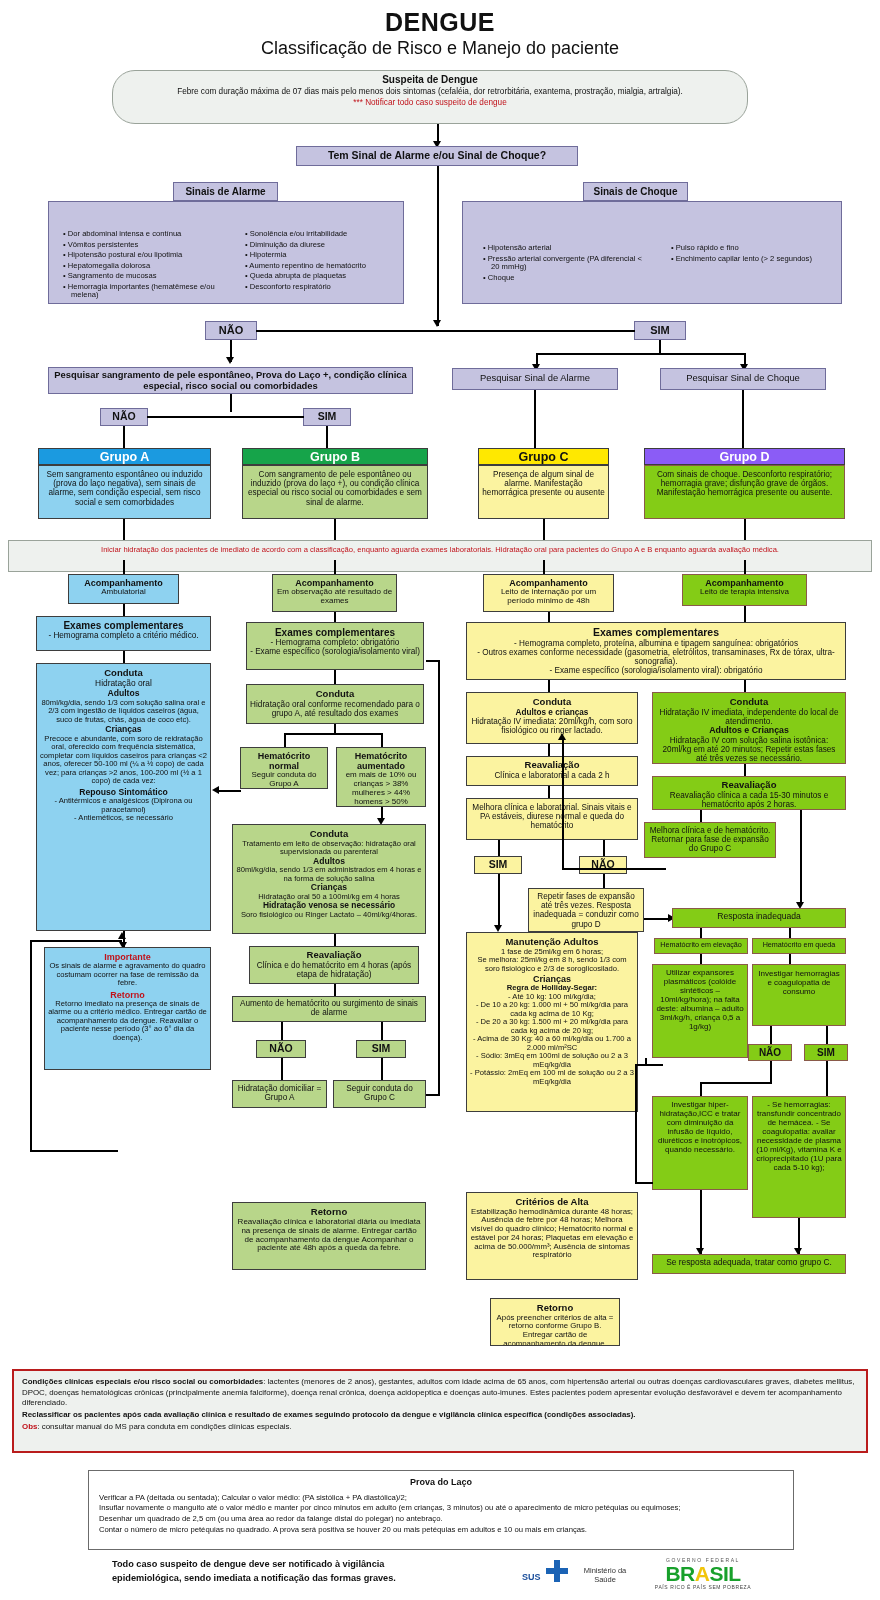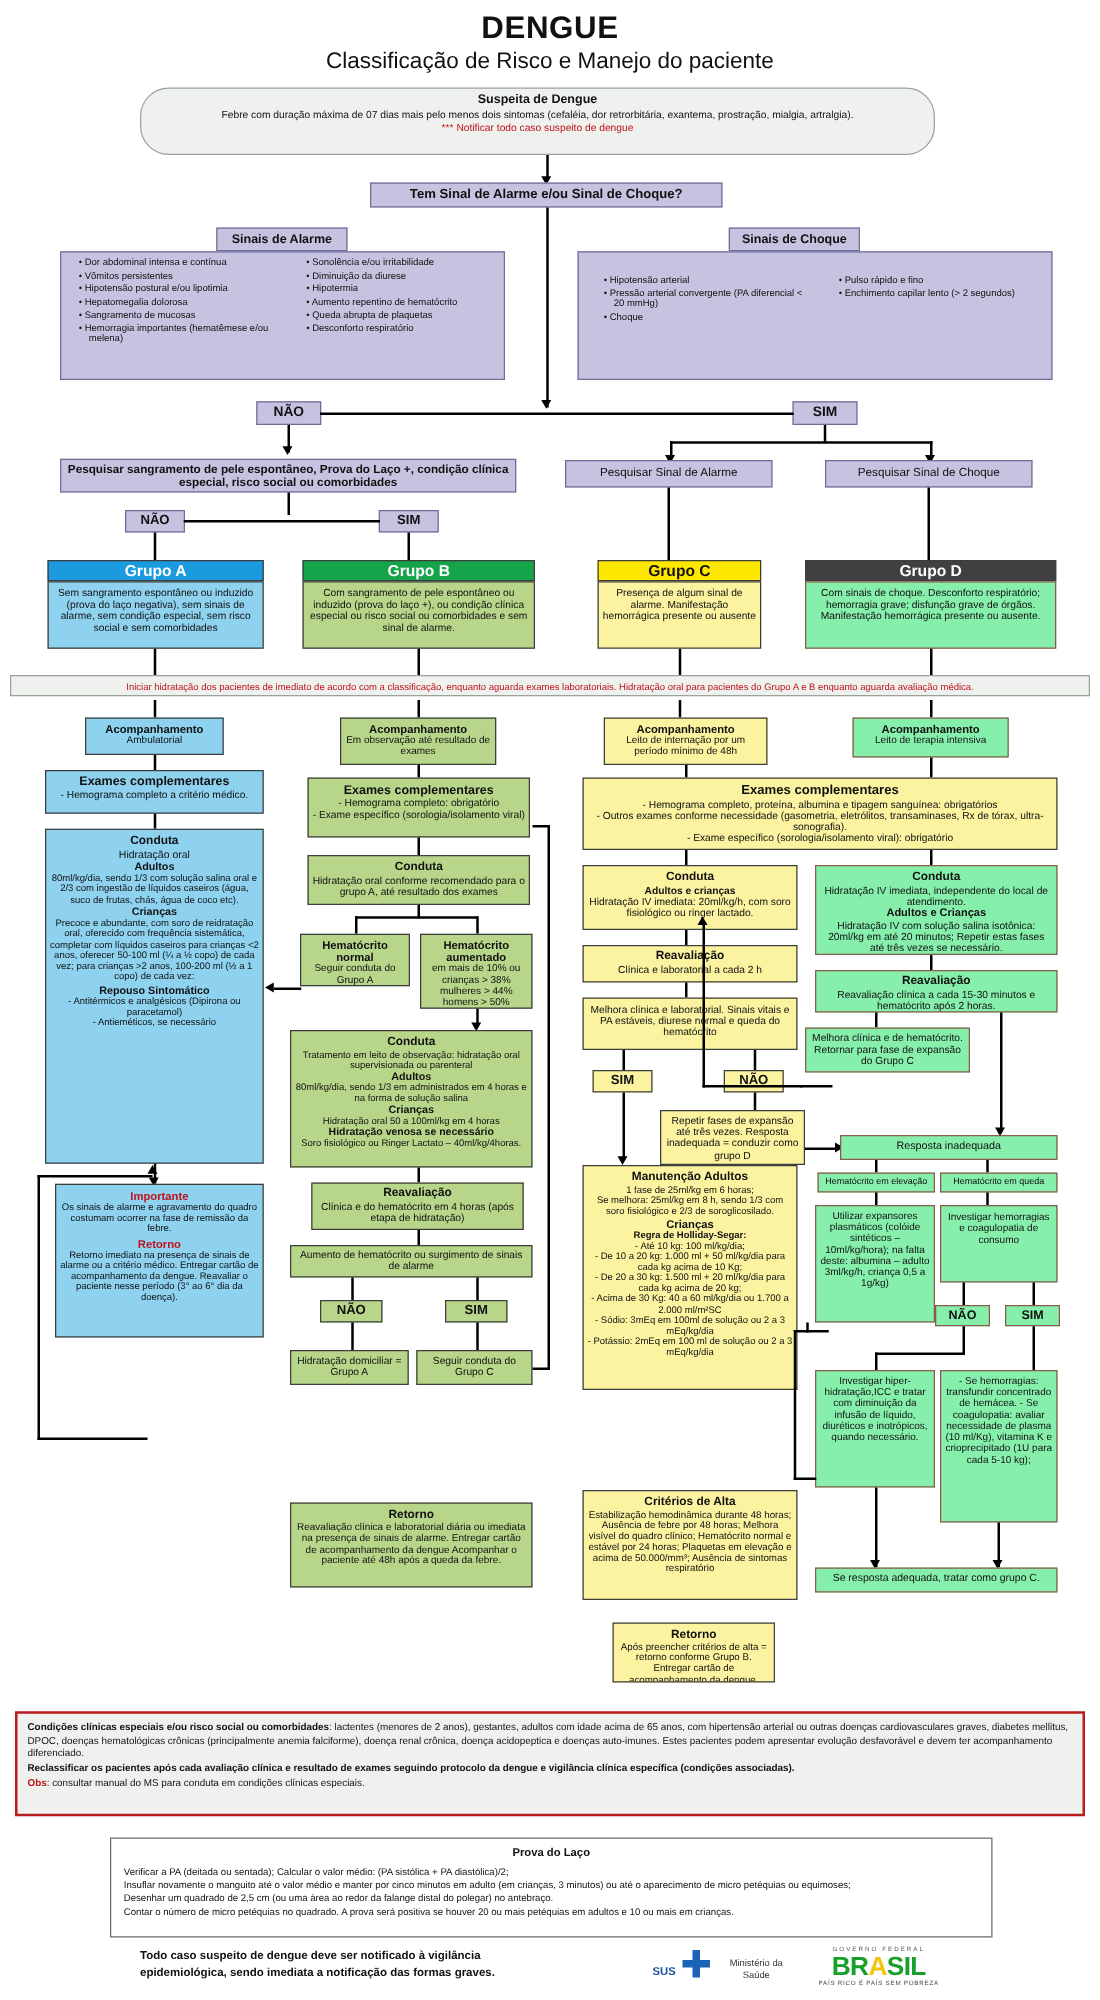--- a/index.html
+++ b/index.html
@@ -40,22 +40,22 @@
 
   
   .c-grey   { background:#eef1ee; border-color:#9aa39a; }
   .c-purple { background:#c5c3e0; border-color:#6f6c9a; }
   .c-blue-h { background:#1b9ae0; border-color:#0c6ea6; }
   .c-blue   { background:#8ed2f0; border-color:#3d3d3d; }
   .c-green-h{ background:#16a44a; border-color:#0d7a36; }
   .c-green  { background:#b8d68a; border-color:#3d3d3d; }
   .c-yellow-h{ background:#ffe800; border-color:#3d3d3d; }
   .c-yellow { background:#fbf3a0; border-color:#3d3d3d; }
-  .c-red-h  { background:#404040; border-color:#3d3d3d; }
-  .c-red    { background:#86efac; border-color:#8a5a4a; }
+  .c-red-h  { background:#8b5cf6; border-color:#3d3d3d; }
+  .c-red    { background:#84cc16; border-color:#8a5a4a; }
 
   
   .grp-head {
     position:absolute; text-align:center; font-weight:bold; font-size:12.5px;
     border:1px solid #3d3d3d; padding-top:1px;
   }
 
   
   .ln { position:absolute; background:#000; }
   .lnv { width:2px; }
@@ -64,21 +64,21 @@
   .arr-d { border-left:4.5px solid transparent; border-right:4.5px solid transparent; border-top:7px solid #000; }
   .arr-u { border-left:4.5px solid transparent; border-right:4.5px solid transparent; border-bottom:7px solid #000; }
   .arr-l { border-top:4.5px solid transparent; border-bottom:4.5px solid transparent; border-right:7px solid #000; }
   .arr-r { border-top:4.5px solid transparent; border-bottom:4.5px solid transparent; border-left:7px solid #000; }
 
   
   ul.bl { margin:0; padding:0 0 0 10px; list-style:none; text-align:left; }
   ul.bl li { margin:0 0 2px 0; text-indent:-8px; padding-left:8px; }
   ul.bl li:before { content:"\2022  "; }
 
-  .two-col { display:flex; gap:18px; }
+  .two-col { display:flex; gap:18px;margin-top:24px; }
   .two-col > div { flex:1; }
 
   
   .note-box {
     position:absolute; border:2px solid #b91c1c; background:#eef1ee;
     text-align:left; padding:6px 8px; line-height:1.35;
   }
   .prova-box {
     position:absolute; border:1px solid #6b6b6b; background:#ffffff;
     padding:5px 10px; line-height:1.4;
@@ -238,21 +238,21 @@
   </div>
   <div class="box c-red" style="left:644px; top:465px; width:201px; height:54px; font-size:8.2px; padding-top:4px;">
     <span>Com sinais de choque. Desconforto respiratório; hemorragia grave; disfunção grave de órgãos. Manifestação hemorrágica presente ou ausente.</span>
   </div>
 
   <div class="ln lnv" style="left:123px; top:519px; height:21px;"></div>
   <div class="ln lnv" style="left:334px; top:519px; height:21px;"></div>
   <div class="ln lnv" style="left:543px; top:519px; height:21px;"></div>
   <div class="ln lnv" style="left:744px; top:519px; height:21px;"></div>
 
-  <div class="box c-grey red" style="left:8px; top:540px; width:864px; height:17px; font-size:7.6px; padding-top:5px;">
+  <div class="box c-grey red" style="left:8px; top:540px; width:864px; height:32px; font-size:7.6px; padding-top:5px;">
     <span>Iniciar hidratação dos pacientes de imediato de acordo com a classificação, enquanto aguarda exames laboratoriais. Hidratação oral para pacientes do Grupo A e B enquanto aguarda avaliação médica.</span>
   </div>
 
   <div class="ln lnv" style="left:123px; top:560px; height:14px;"></div>
   <div class="ln lnv" style="left:334px; top:560px; height:14px;"></div>
   <div class="ln lnv" style="left:543px; top:560px; height:14px;"></div>
   <div class="ln lnv" style="left:744px; top:560px; height:14px;"></div>
 
   <div class="box c-blue" style="left:68px; top:574px; width:111px; height:30px; font-size:8px; padding-top:3px;">
     <div class="hdr" style="font-size:9px;">Acompanhamento</div>

